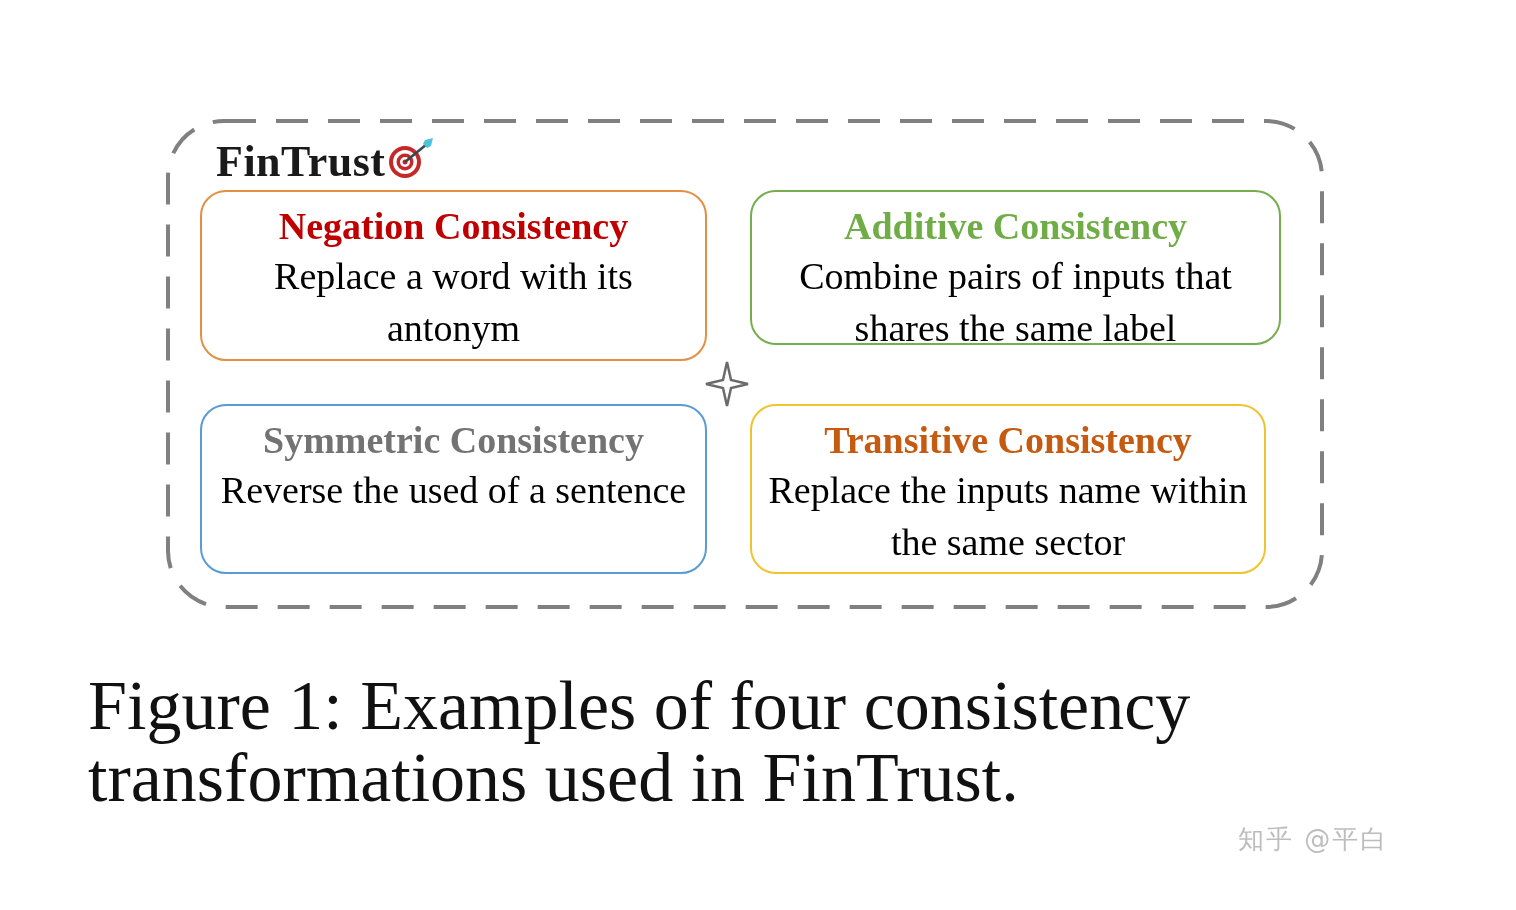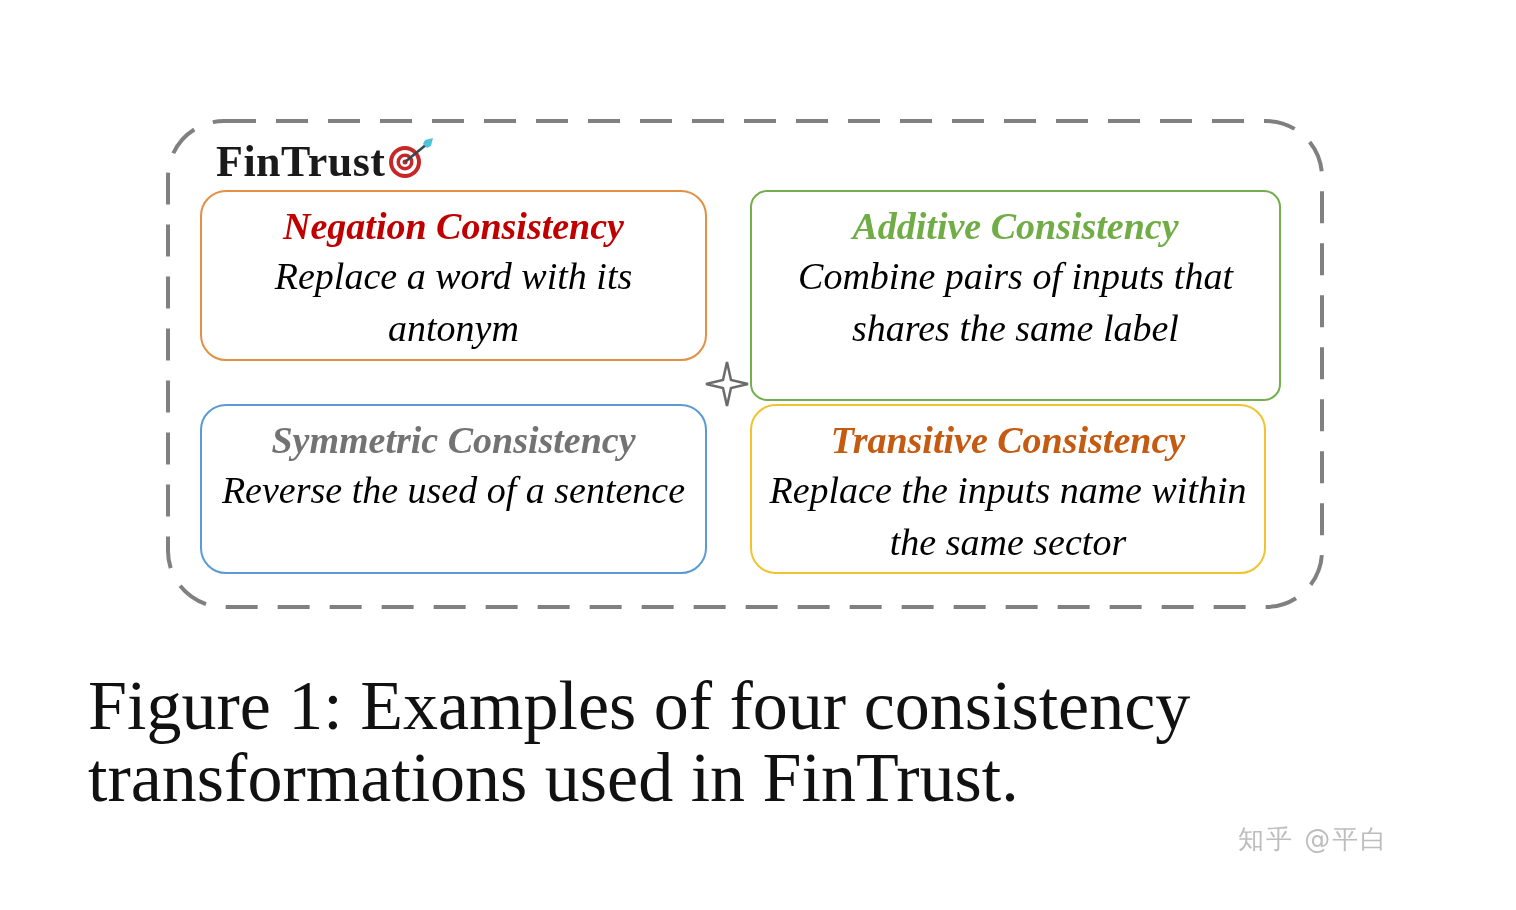--- a/index.html
+++ b/index.html
@@ -7,26 +7,26 @@
          font-family: "Liberation Serif", "DejaVu Serif", serif; color: #000; }
 
   .frame { position: absolute; left: 166px; top: 119px; width: 1158px; height: 490px; }
   .frame svg { position: absolute; left: 0; top: 0; }
 
   .brand { position: absolute; left: 216px; top: 136px; display: flex; align-items: flex-start;
            font-weight: bold; font-size: 44px; color: #1a1a1a; letter-spacing: 0.5px; }
   .brand .target { margin-left: 2px; width: 48px; height: 44px; }
 
   .box { position: absolute; box-sizing: border-box; border: 2px solid; border-radius: 26px;
-         background: #fff; text-align: center; padding-top: 10px; font-style: italic; }
+         background: #fff; text-align: center; padding-top: 10px; }
   .box .title { font-weight: bold; font-size: 38px; line-height: 48px; }
   .box .desc { font-size: 38px; line-height: 52px; padding: 0 14px; }
 
   .b-neg { left: 200px; top: 190px; width: 507px; height: 171px; border-color: #E39044; }
-  .b-add { left: 750px; top: 190px; width: 531px; height: 211px; border-color: #74AE4F; border-radius: 17px; }
+  .b-add { left: 750px; top: 190px; width: 531px; height: 155px; border-color: #74AE4F; }
   .b-sym { left: 200px; top: 404px; width: 507px; height: 170px; border-color: #5B9BD5; }
   .b-tra { left: 750px; top: 404px; width: 516px; height: 170px; border-color: #F0C42E; }
 
   .star { position: absolute; left: 704px; top: 360px; width: 46px; height: 48px; }
 
   .caption { position: absolute; left: 88px; top: 670px; width: 1360px;
              font-size: 70px; line-height: 72px; color: #111; }
 
   .watermark { position: absolute; left: 1238px; top: 822px; font-size: 26px;
                font-family: "DejaVu Sans", sans-serif; color: #bdbdbd; letter-spacing: 2px; }

